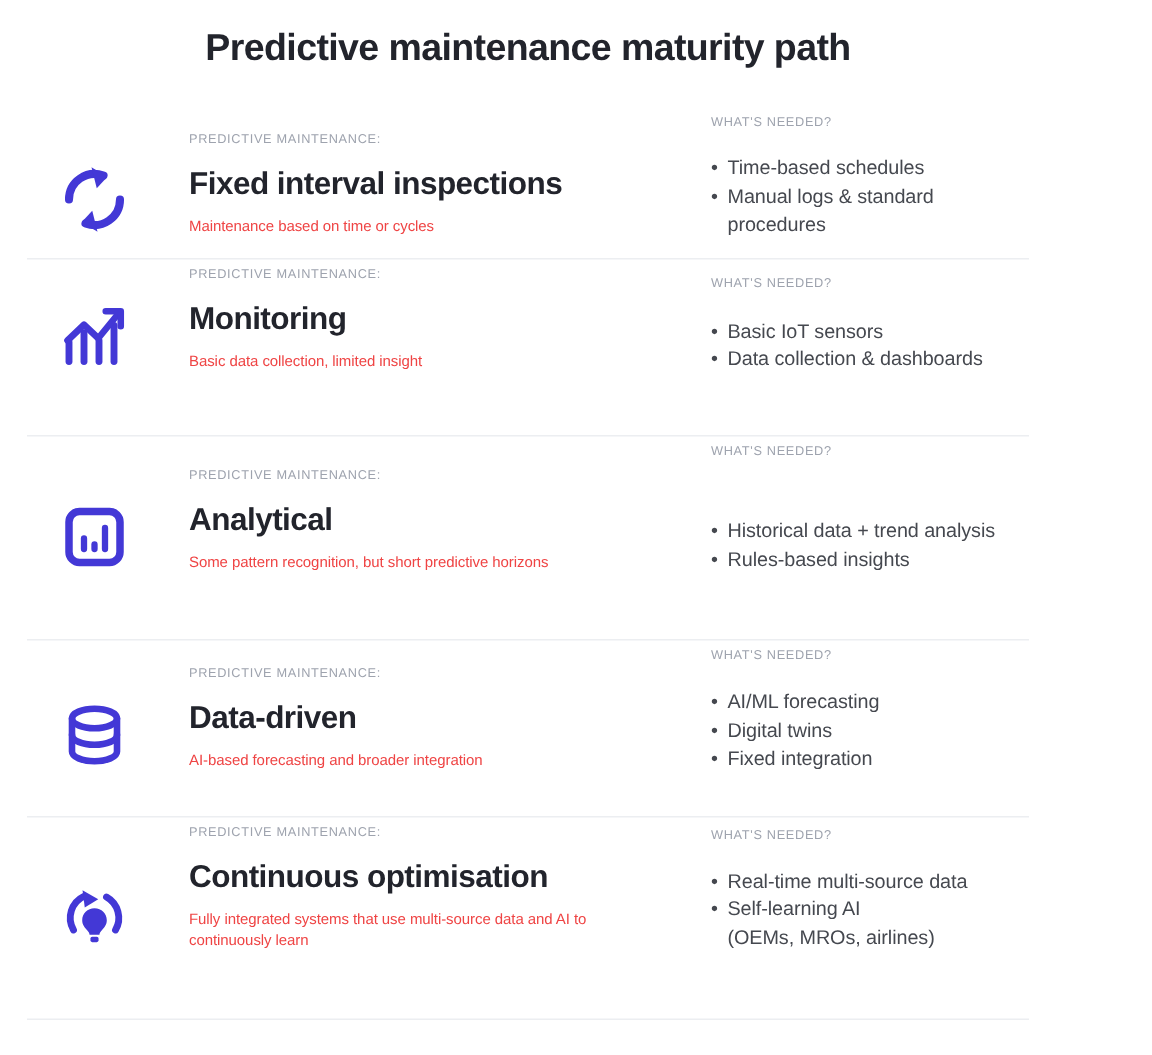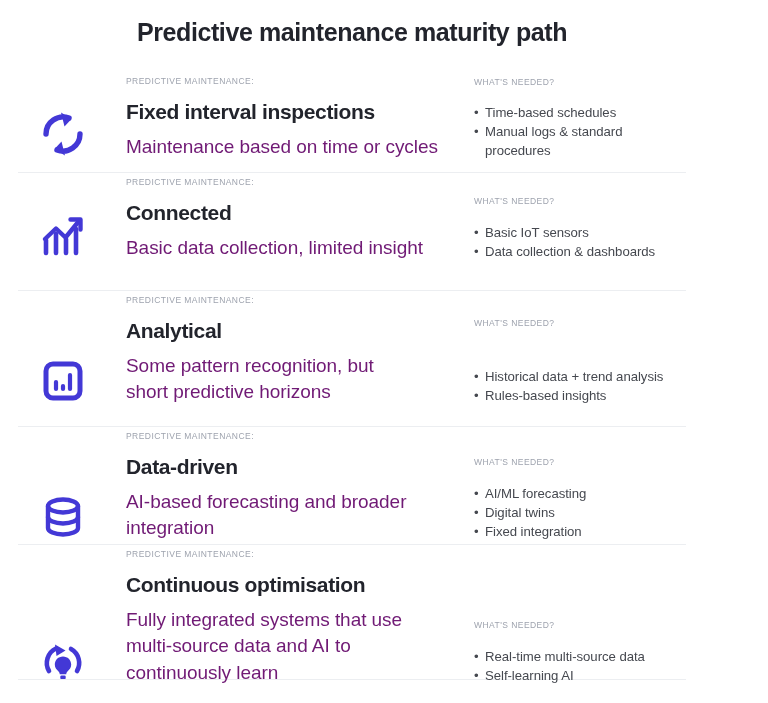--- a/index.html
+++ b/index.html
@@ -94,22 +94,22 @@
   .stage-title {
     font-size: 21px;
     font-weight: bold;
     color: #22242c;
     letter-spacing: -0.35px;
     margin-top: 13px;
     line-height: 1.15;
   }
 
   .stage-desc {
-    font-size: 19px;
-    color: #701a75;
+    font-size: 10px;
+    color: #ef4444;
     margin-top: 10px;
     line-height: 1.38;
     letter-spacing: -0.05px;
   }
 
   
   .right-cell {
     flex: 1 1 auto;
     padding-right: 8px;
   }
@@ -201,21 +201,21 @@
               <path d="M19 44V25" stroke="#4338d6" stroke-width="4.6" stroke-linecap="round"></path>
               <path d="M29 44V30" stroke="#4338d6" stroke-width="4.6" stroke-linecap="round"></path>
               <path d="M39 44V20" stroke="#4338d6" stroke-width="4.6" stroke-linecap="round"></path>
               <path d="M8 30 19 19.5 28.5 28.5 42 12" stroke="#4338d6" stroke-width="4.4" stroke-linecap="round" stroke-linejoin="round"></path>
               <path d="M33.5 10.5H43.5V20.5" stroke="#4338d6" stroke-width="4.4" stroke-linecap="round" stroke-linejoin="round"></path>
             </svg>
           </span>
         </div>
         <div class="mid-cell" data-name="stage-text-cell">
           <div class="eyebrow" data-name="stage-eyebrow">PREDICTIVE MAINTENANCE:</div>
-          <div class="stage-title" data-name="stage-title">Connected</div>
+          <div class="stage-title" data-name="stage-title">Monitoring</div>
           <div class="stage-desc" data-name="stage-description">Basic data collection, limited insight</div>
         </div>
         <div class="right-cell" data-name="stage-needs-cell">
           <div class="eyebrow" data-name="needs-header">WHAT'S NEEDED?</div>
           <ul class="needs-list" data-name="needs-list">
             <li data-name="needs-item">Basic IoT sensors</li>
             <li data-name="needs-item">Data collection &amp; dashboards</li>
           </ul>
         </div>
       </div>
@@ -297,20 +297,21 @@
         <div class="mid-cell" data-name="stage-text-cell">
           <div class="eyebrow" data-name="stage-eyebrow">PREDICTIVE MAINTENANCE:</div>
           <div class="stage-title" data-name="stage-title">Continuous optimisation</div>
           <div class="stage-desc" data-name="stage-description" style="max-width:305px">Fully integrated systems that use multi-source data and AI to continuously learn</div>
         </div>
         <div class="right-cell" data-name="stage-needs-cell">
           <div class="eyebrow" data-name="needs-header">WHAT'S NEEDED?</div>
           <ul class="needs-list" data-name="needs-list">
             <li data-name="needs-item">Real-time multi-source data</li>
             <li data-name="needs-item">Self-learning AI</li>
+            <li style="list-style: none; padding-left: 11px; --no-bullet: 1;" data-name="needs-item-continuation">(OEMs, MROs, airlines)</li>
           </ul>
         </div>
       </div>
     </div>
 
     <div class="divider" data-name="row-divider"></div>
 
   </div>
 </div>
 

